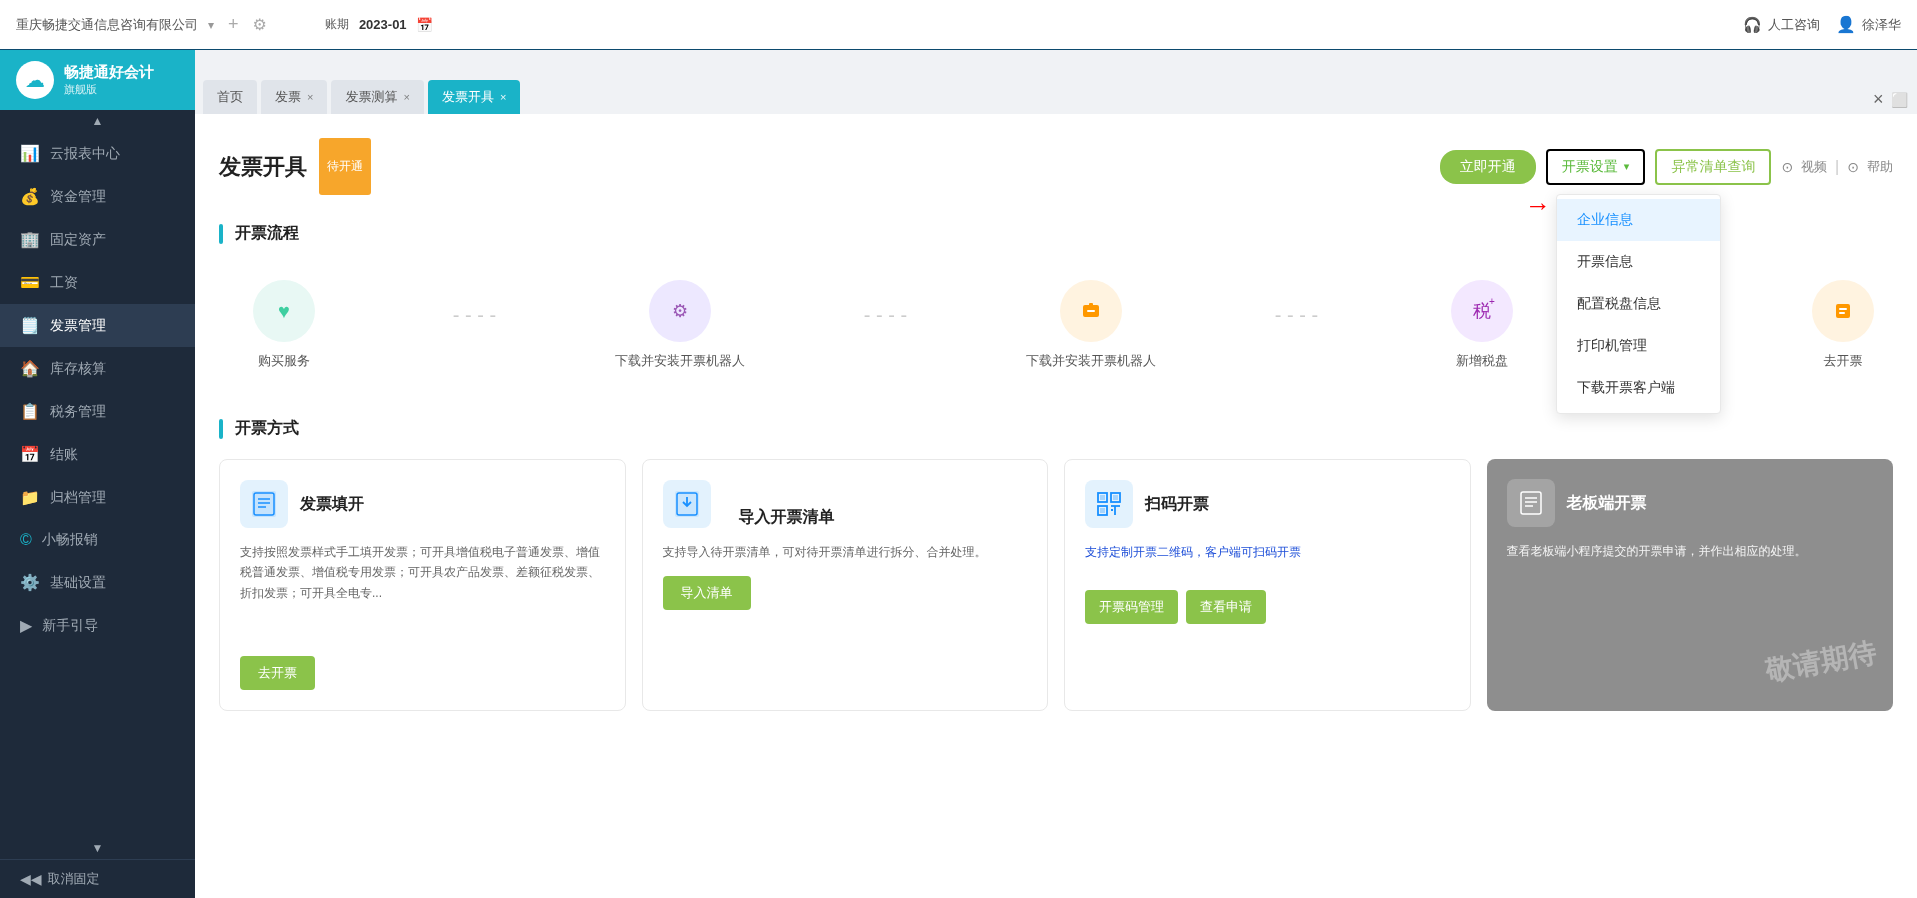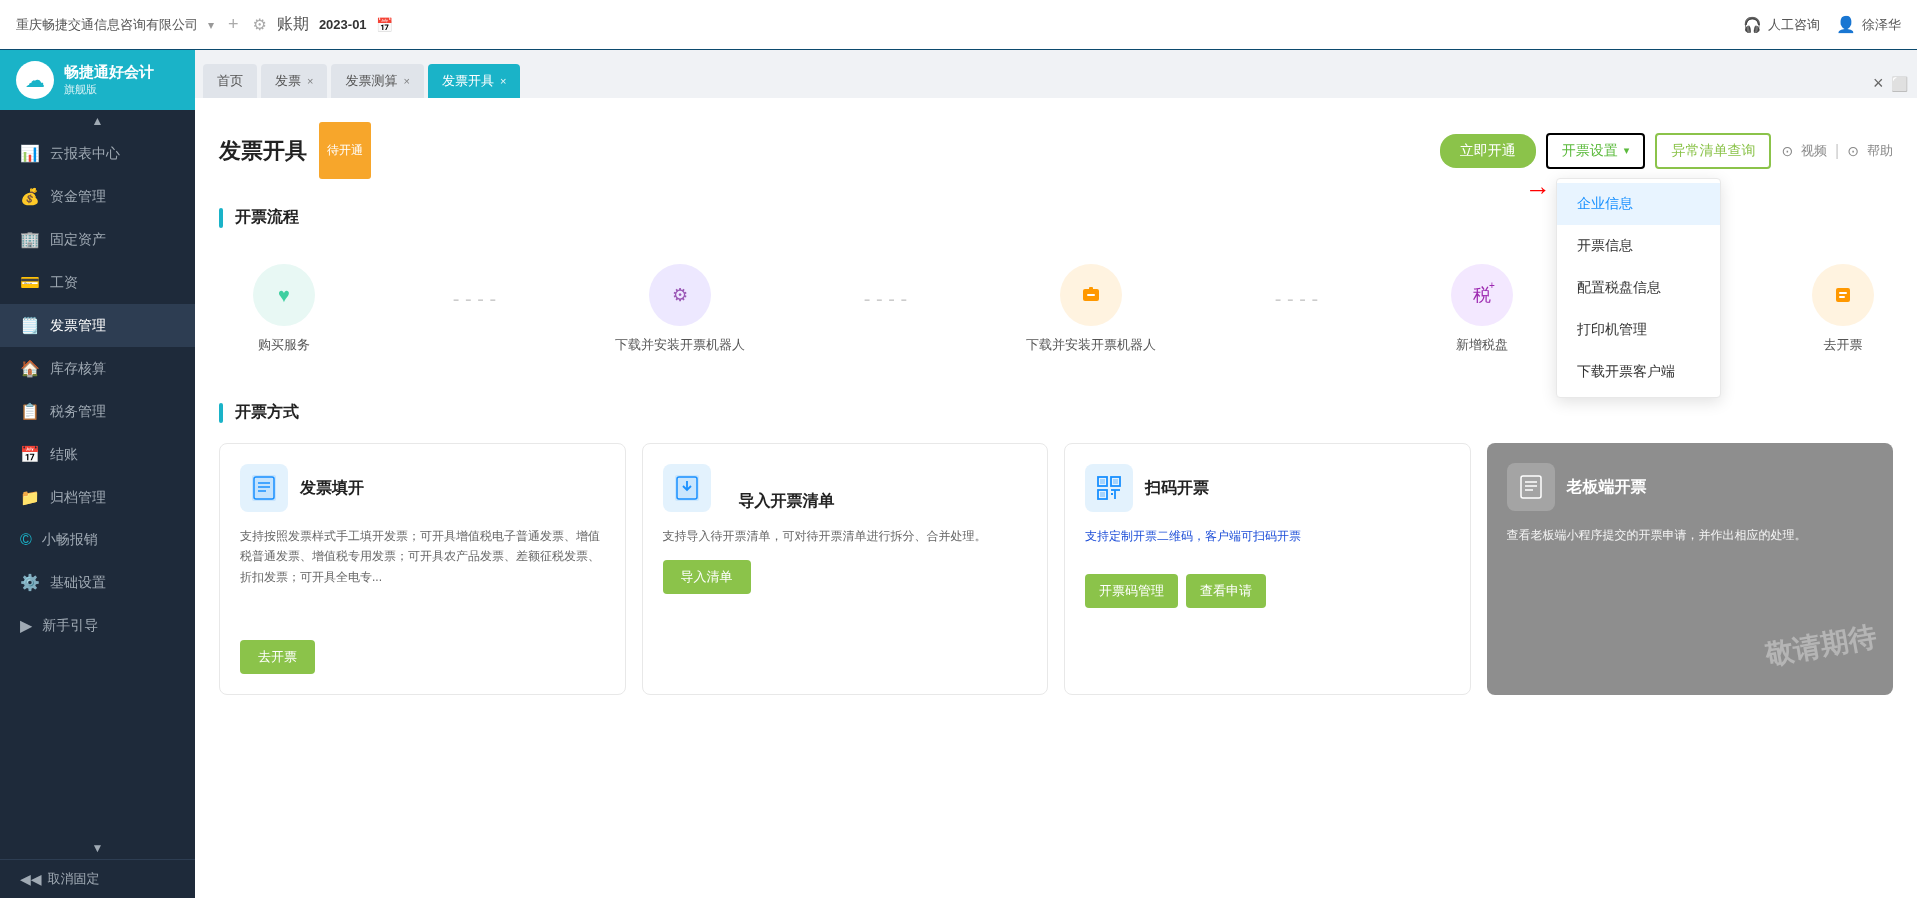--- a/index.html
+++ b/index.html
@@ -7,21 +7,21 @@
   </style>
 </head>
 <body>
 
 <div style="height:50px; background:#fff; display:flex; align-items:center; padding:0 16px; border-bottom:1px solid #0c4a6e; flex-shrink:0;">
   <div style="display:flex; align-items:center; gap:10px;">
     <span style="font-size:13px; color:#555;">重庆畅捷交通信息咨询有限公司</span>
     <span style="color:#999; font-size:12px;">▾</span>
     <span style="color:#aaa; font-size:18px; margin: 0 4px;">+</span>
     <span style="color:#aaa; font-size:16px;">⚙</span>
-    <span style="font-size:16px; color:#555;">账期</span>
+    <span style="font-size:12px; color:#555;margin-left:48px;">账期</span>
     <span style="font-size:13px; color:#333; font-weight:bold;">2023-01</span>
     <span style="font-size:14px; color:#aaa;">📅</span>
   </div>
   <div style="display:flex; align-items:center; gap:16px; margin-left:auto;">
     <div style="display:flex; align-items:center; gap:6px; cursor:pointer;">
       <span style="font-size:15px;">🎧</span>
       <span style="font-size:13px; color:#555;">人工咨询</span>
     </div>
     <div style="display:flex; align-items:center; gap:6px; cursor:pointer;">
       <span style="font-size:16px; color:#aaa;">👤</span>
@@ -100,21 +100,21 @@
     <div style="text-align:center; color:#a0aab4; padding:4px; cursor:pointer; font-size:12px;">▼</div>
 
     <div style="padding:10px 20px; color:#a0aab4; font-size:13px; cursor:pointer; display:flex; align-items:center; gap:6px; border-top:1px solid #2d3d52;">
       <span style="font-size:14px;">◀◀</span>
       <span>取消固定</span>
     </div>
   </div>
 
   <div style="flex:1; display:flex; flex-direction:column; overflow:hidden; background:#f0f2f5;">
 
-    <div style="height:48px; background:#f0f2f5; display:flex; align-items:flex-end; padding:0 8px; gap:4px; flex-shrink:0;">
+    <div style="height:64px; background:#f0f2f5; display:flex; align-items:flex-end; padding:0 8px; gap:4px; flex-shrink:0;">
       <div style="padding:8px 14px; font-size:13px; color:#555; cursor:pointer; border-radius:4px 4px 0 0; background:#e0e4ea;">
         <span>首页</span>
       </div>
       <div style="padding:8px 14px; font-size:13px; color:#555; cursor:pointer; border-radius:4px 4px 0 0; background:#e0e4ea; display:flex; align-items:center; gap:6px;">
         <span>发票</span>
         <span style="font-size:11px; opacity:0.7;">×</span>
       </div>
       <div style="padding:8px 14px; font-size:13px; color:#555; cursor:pointer; border-radius:4px 4px 0 0; background:#e0e4ea; display:flex; align-items:center; gap:6px;">
         <span>发票测算</span>
         <span style="font-size:11px; opacity:0.7;">×</span>

